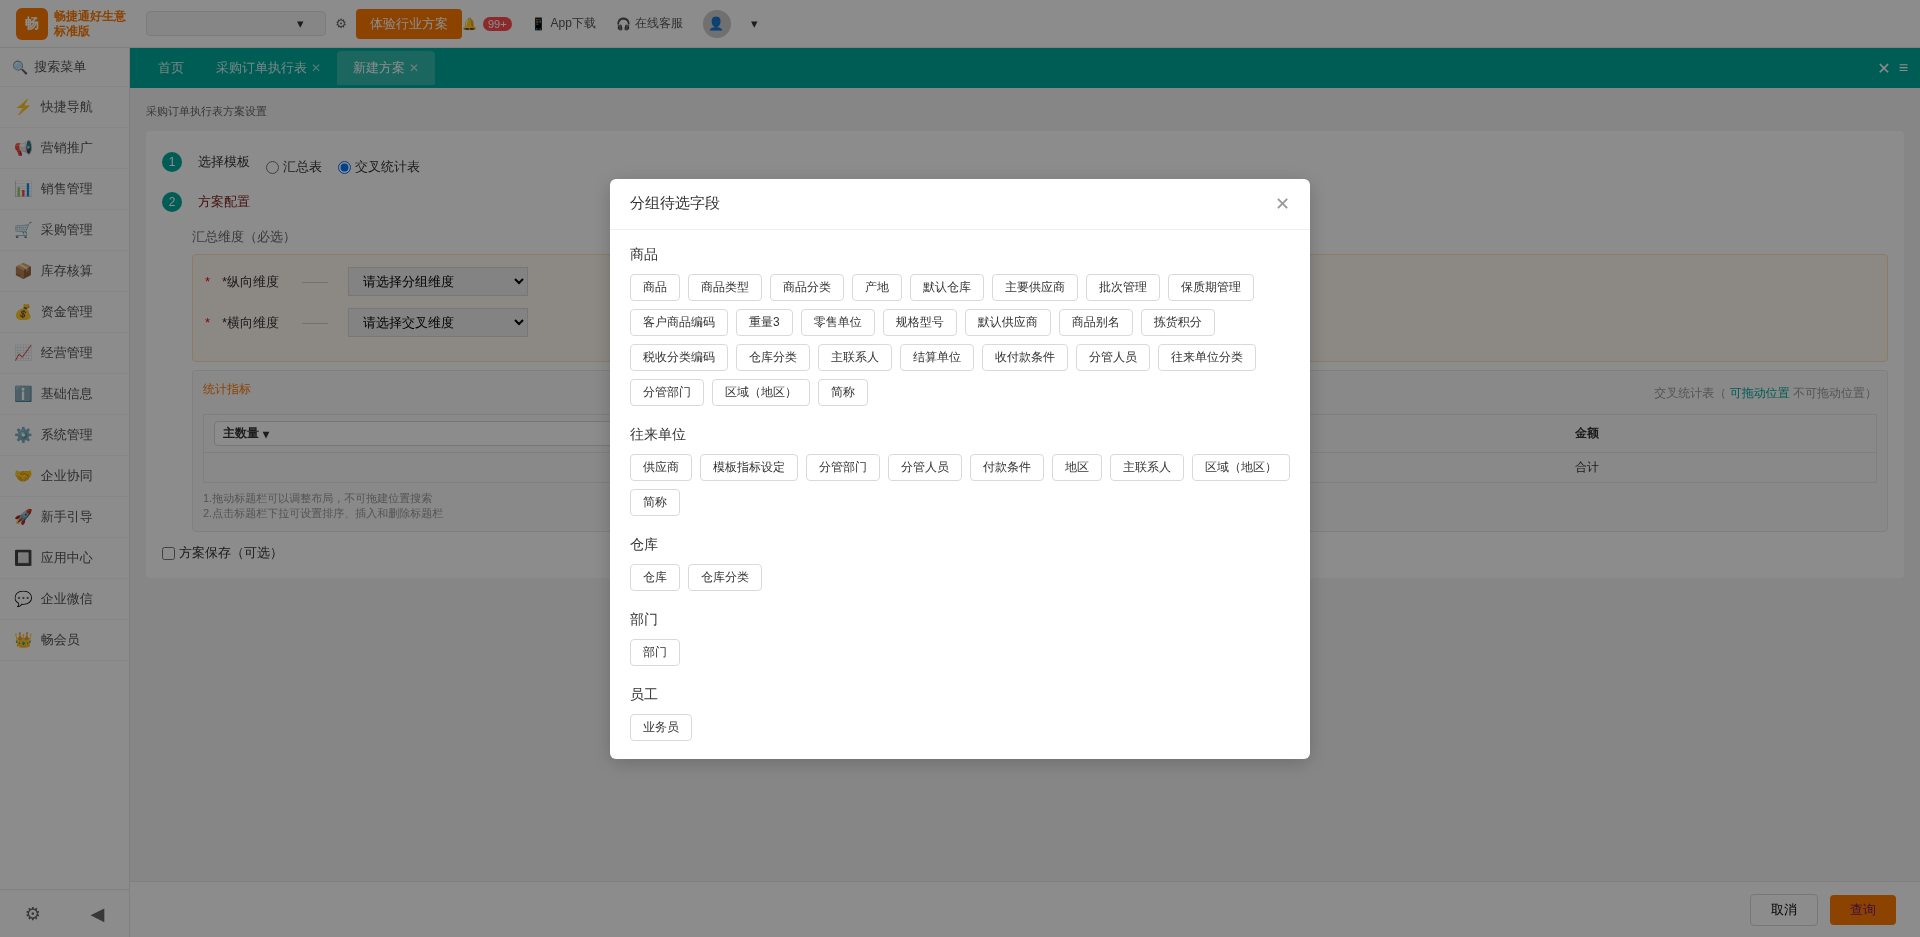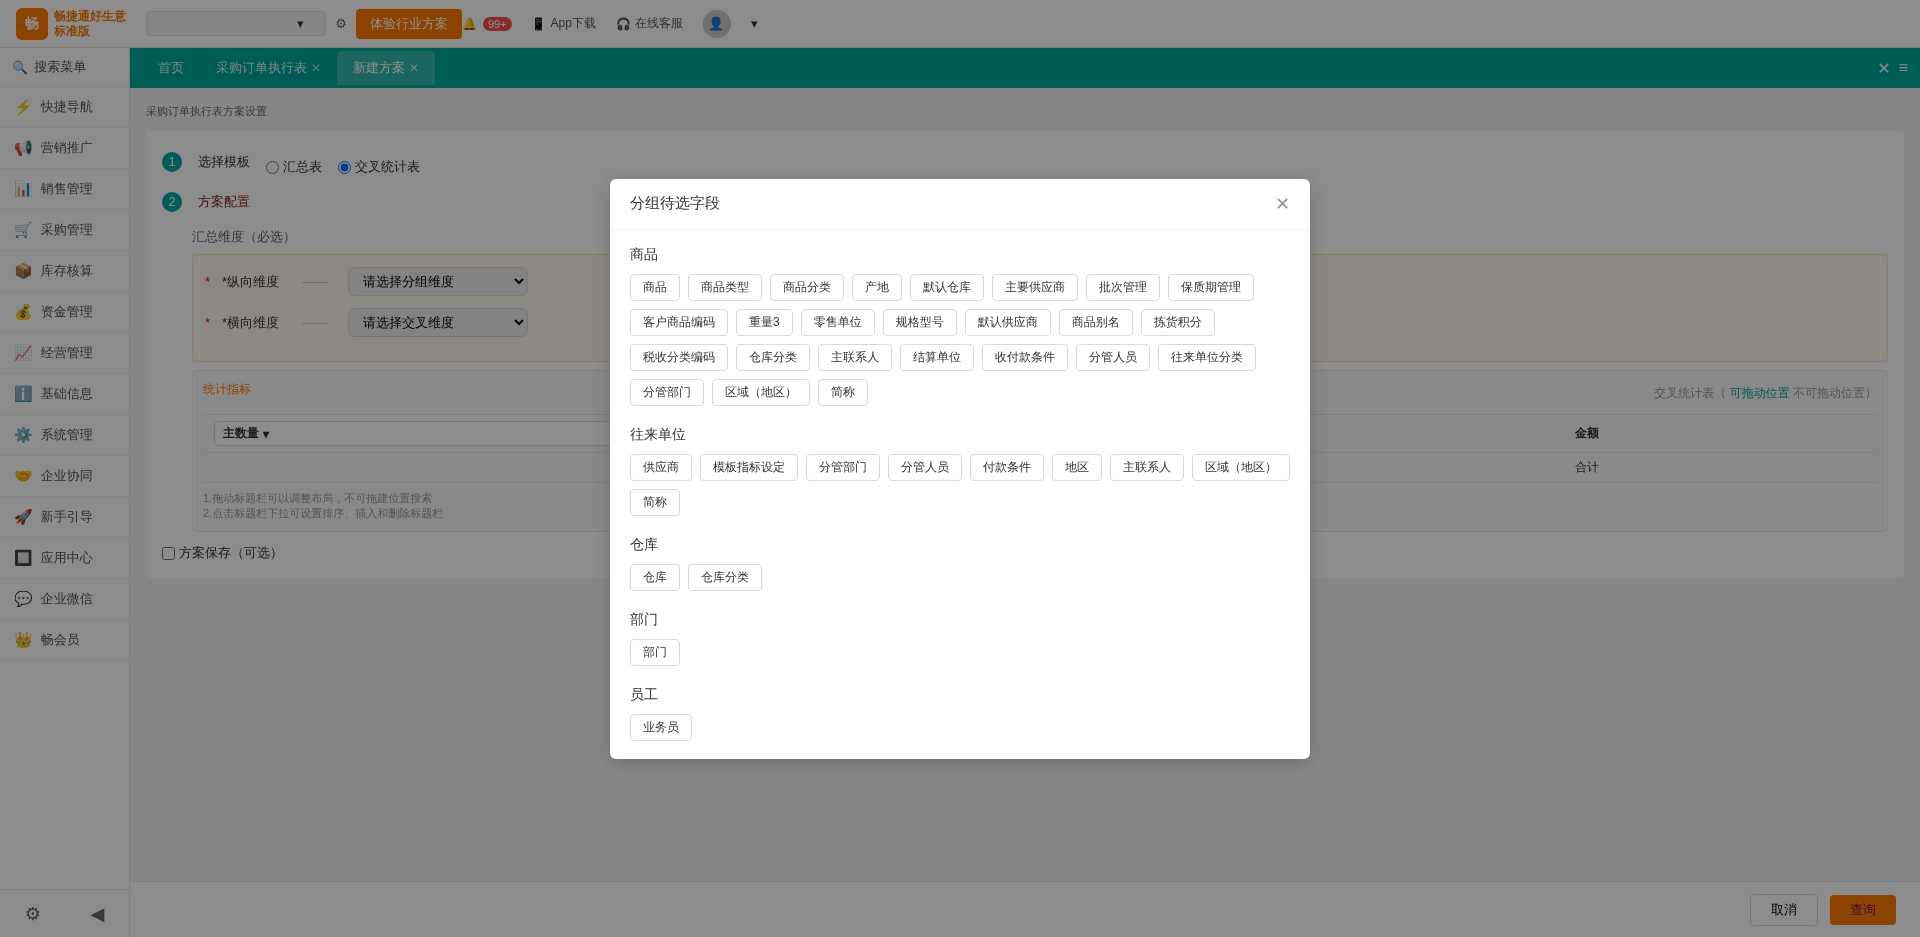--- a/index.html
+++ b/index.html
@@ -182,21 +182,21 @@
     }
     .radio-group { display: flex; align-items: center; gap: 16px; margin-top: 11px; }
     .radio-item { display: flex; align-items: center; gap: 4px; cursor: pointer; }
     .step2-label { font-size: 13px; color: #7f1d1d; font-weight: 500; }
     .form-row {
       display: flex; align-items: center; gap: 12px;
       margin-bottom: 12px;
     }
     .form-input {
       border: 1px solid #d9d9d9;
-      border-radius: 7px;
+      border-radius: 0;
       padding: 5px 10px;
       font-size: 13px;
       min-width: 200px;
     }
     .indicator-label { font-size: 12px; color: #ff7a00; margin-bottom: 8px; }
     .indicator-table {
       width: 100%;
       border-collapse: collapse;
     }
     .indicator-table th, .indicator-table td {

